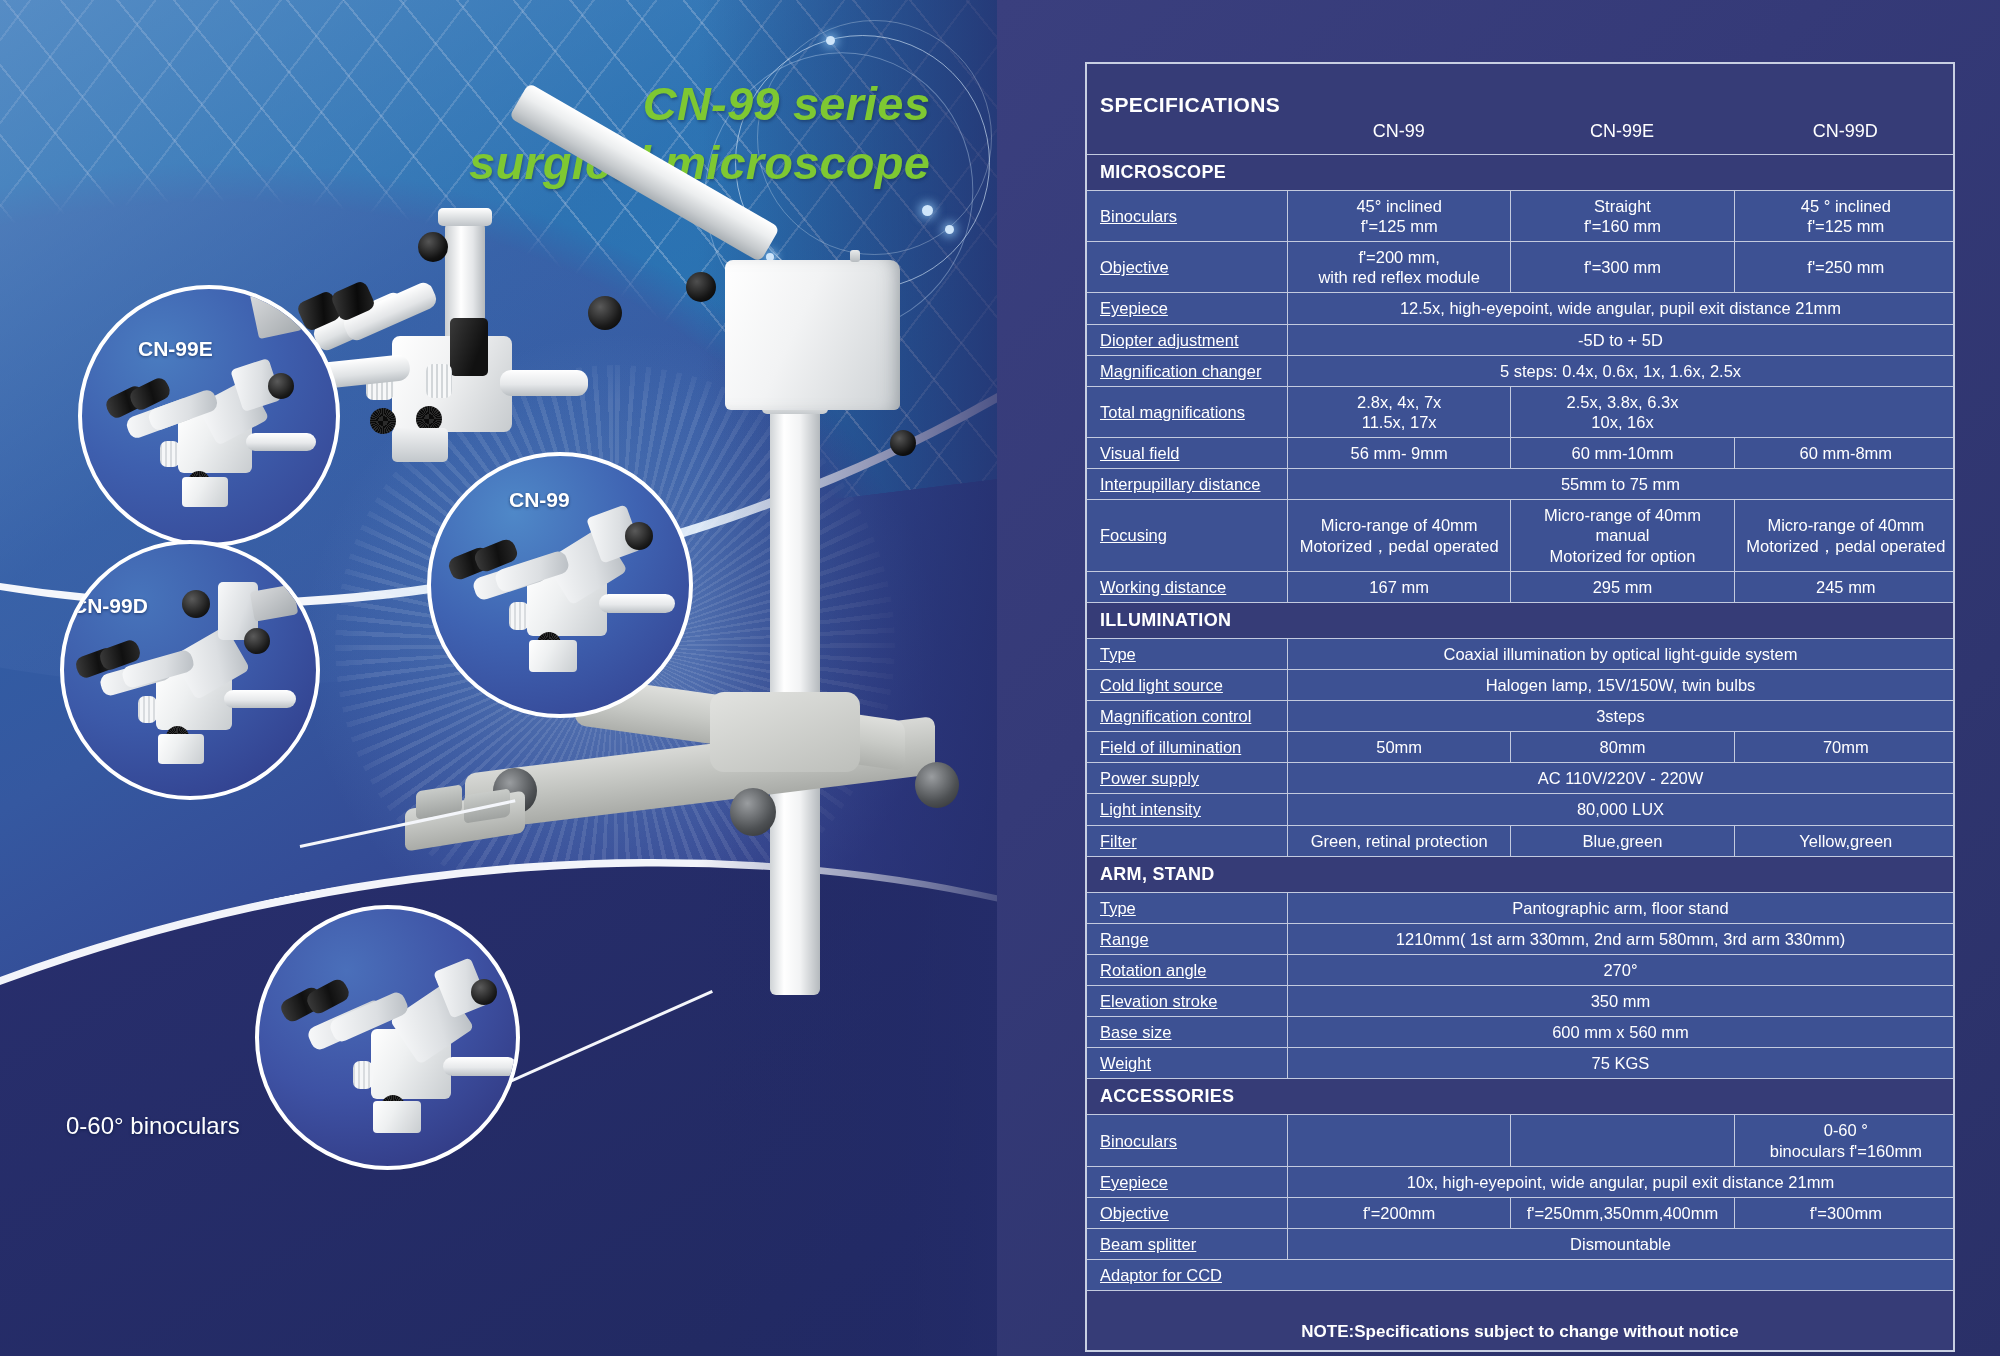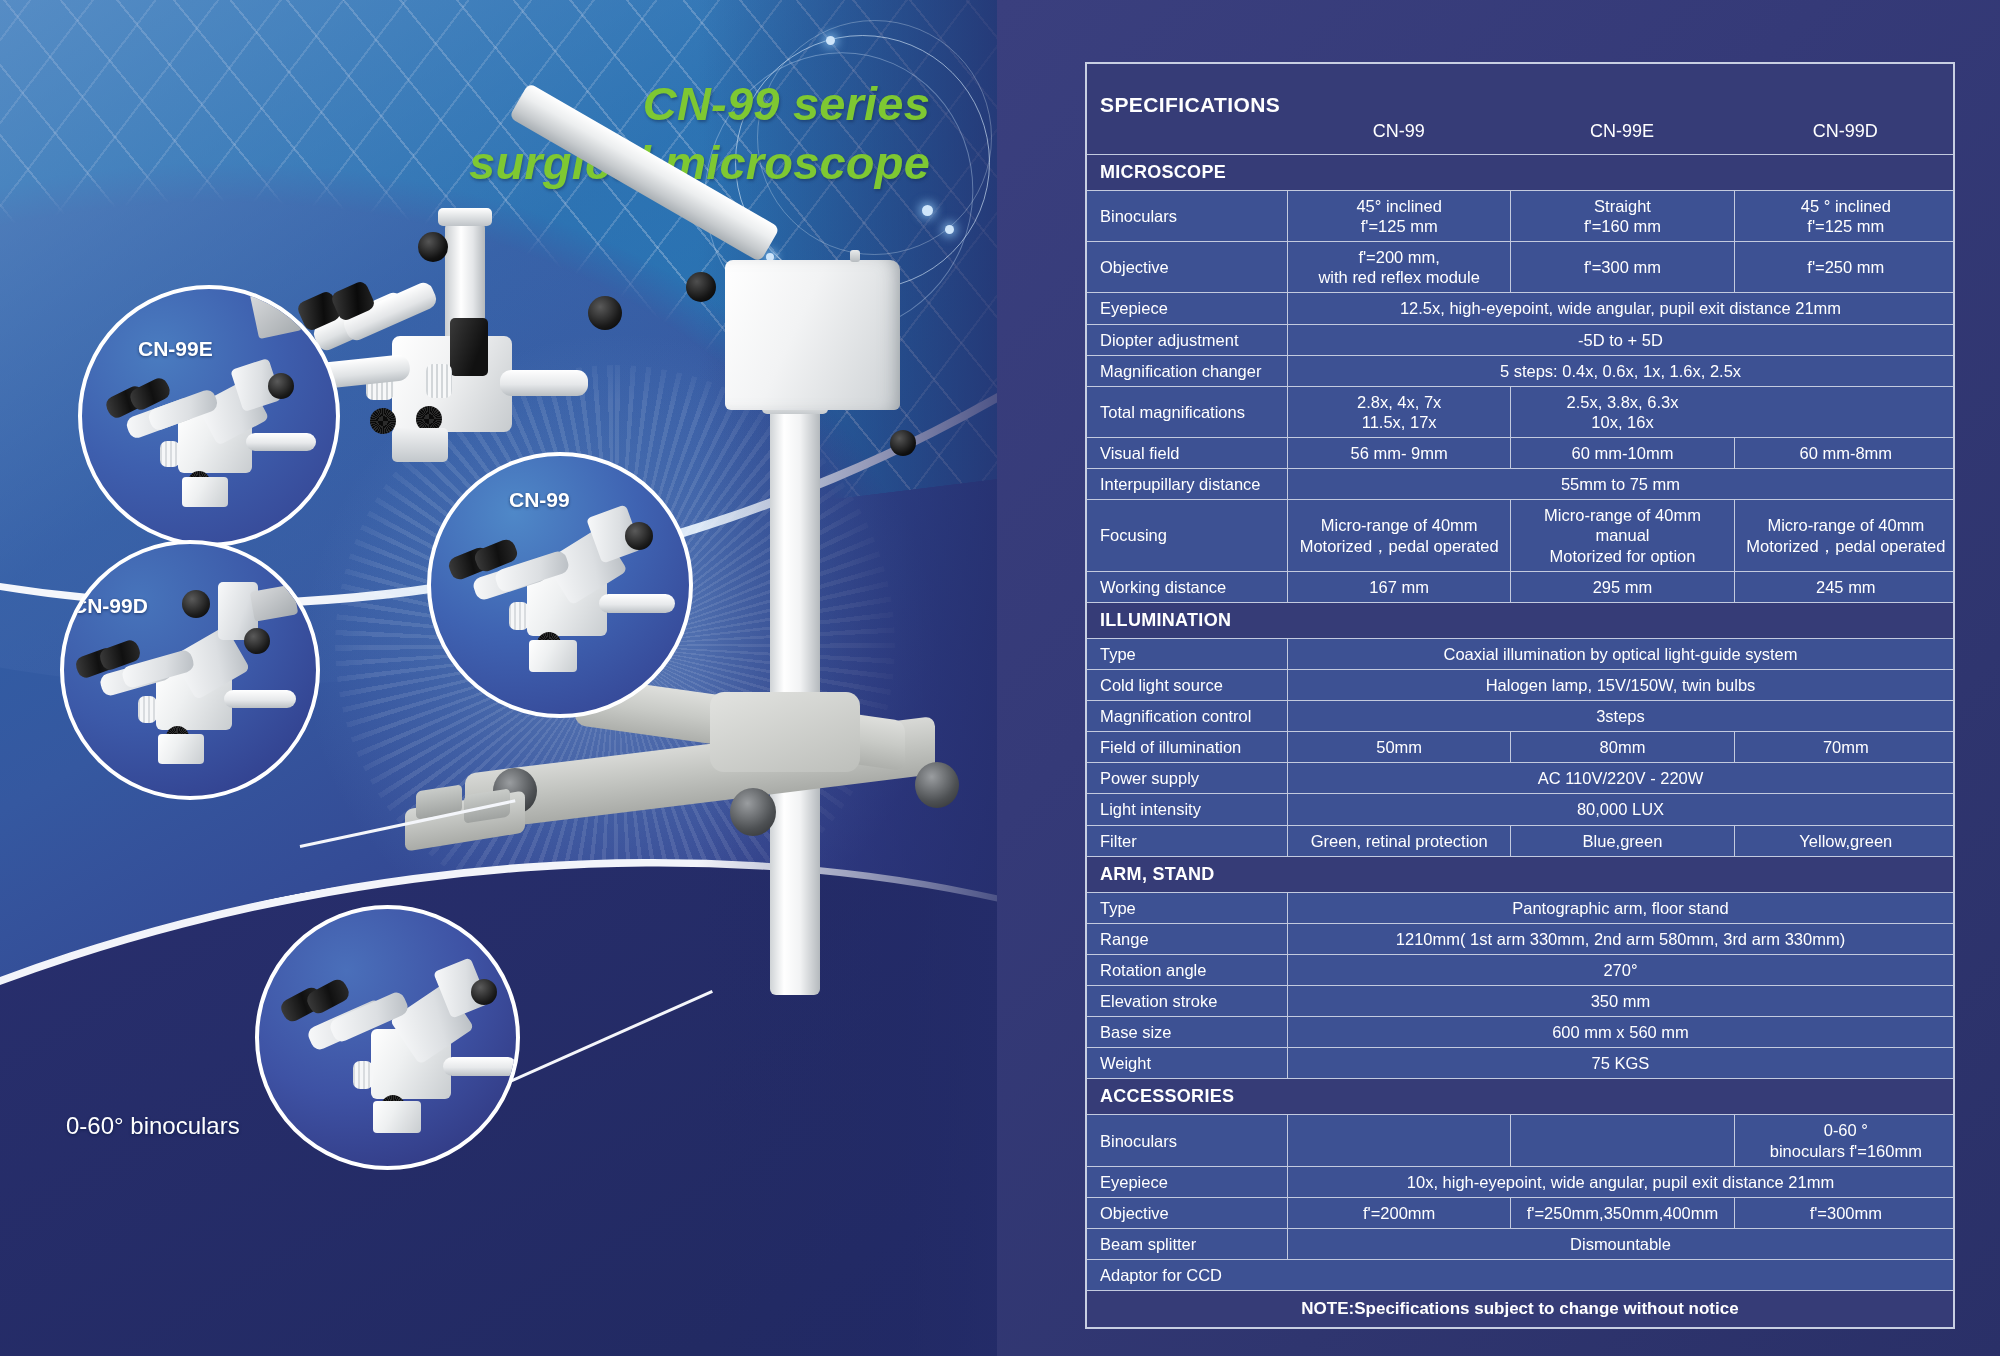--- a/index.html
+++ b/index.html
@@ -164,21 +164,21 @@
     padding: 5px 8px;
     font-size: 16.5px;
     line-height: 1.22;
     display: flex; align-items: center; justify-content: center;
     text-align: center;
     border-left: 1.5px solid #c3cadf;
   }
   .cell.lbl {
     width: 200px; min-width: 200px;
     justify-content: flex-start; text-align: left;
-    padding-left: 13px; border-left: none;
+    padding-left: 13px; border-left: none; text-decoration: underline;
   }
   .cell.c1, .cell.c2, .cell.c3 { width: 223.33px; min-width: 223.33px; }
   .cell.span3 { flex: 1; }
 
   
   .hdr-block {
     background: #363c77;
     padding: 0;
   }
   .hdr-title {
@@ -190,21 +190,21 @@
 
   
   .section-row { border-top: 1.5px solid #c3cadf; background: #363c77; }
   .section-row .t {
     font-size: 18px; font-weight: bold; letter-spacing: .3px;
     padding: 7px 0 7px 13px;
   }
 
   .note-row { border-top: 1.5px solid #c3cadf; background: #363c77; }
   .note-row .t {
-    font-size: 17px; font-weight: bold; text-align: center; padding: 8px 0;
+    font-size: 17px; font-weight: bold; text-align: center; padding: 8px 0; margin-top: 23px;
   }
 
   .blank { color: transparent; }
 </style>
 </head>
 <body>
 
 <div id="page">
 
   <div id="left-panel">

